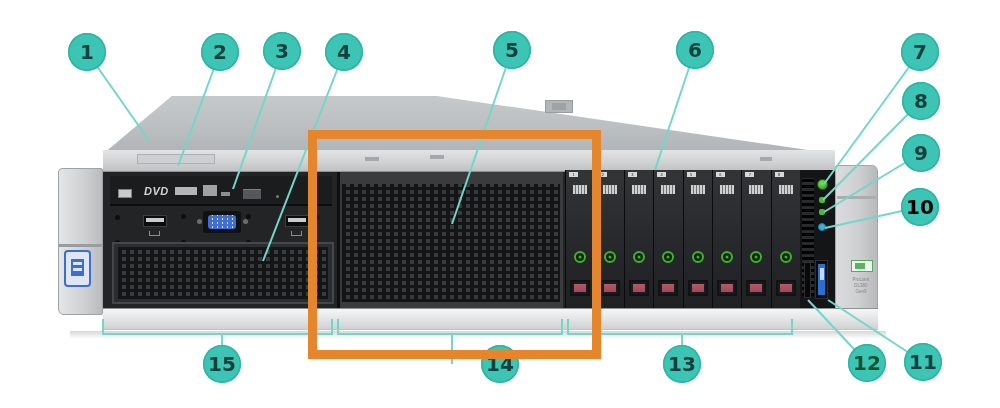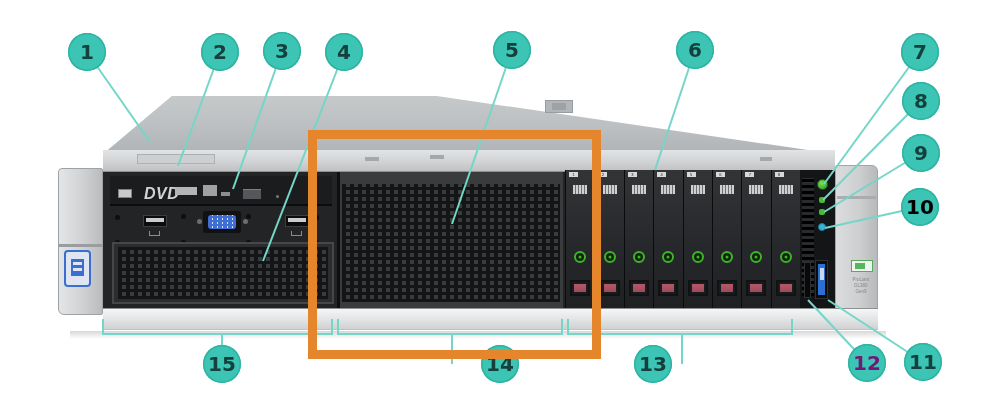--- a/index.html
+++ b/index.html
@@ -18,21 +18,21 @@
         background:linear-gradient(180deg,#e2e3e4 0%,#cfd1d2 60%,#bfc1c3 100%);
         border-bottom:1px solid #8e9193;}
   .rail-label{left:137px;top:154px;width:78px;height:10px;background:#cdd0d2;border:1px solid #aeb1b3;}
   .rail-mark{background:#a5a8aa;height:4px;}
 
   .bezel{left:103px;top:172px;width:732px;height:138px;background:#232426;}
 
   
   .dvd{left:110px;top:176px;width:222px;height:30px;background:#1b1c1e;border-bottom:2px solid #0b0c0d;}
   .hp-chip{left:118px;top:189px;width:14px;height:9px;background:#c9cacb;border:1px solid #7e8082;}
-  .dvd-logo{left:144px;top:185px;width:30px;height:14px;color:#d2d3d4;font-size:16px;font-weight:bold;
+  .dvd-logo{left:144px;top:185px;width:30px;height:14px;color:#d2d3d4;font-size:11px;font-weight:bold;
             font-style:italic;letter-spacing:.5px;}
   .dvd-text{left:175px;top:187px;width:22px;height:8px;background:#b4b5b6;}
   .dvd-sq{left:203px;top:185px;width:14px;height:11px;background:#9fa1a2;}
   .dvd-dash{left:221px;top:192px;width:9px;height:4px;background:#8c8e90;}
   .dvd-eject{left:243px;top:189px;width:18px;height:10px;background:#55575a;border-top:1px solid #7c7e81;}
   .dvd-led{left:276px;top:195px;width:3px;height:3px;border-radius:50%;background:#777a7c;}
 
   .screw{width:5px;height:5px;border-radius:50%;background:#0d0e0f;}
 
   .usb{width:24px;height:12px;background:#0b0c0d;border:1px solid #3c3e40;}
@@ -316,17 +316,17 @@
     <div class="callout" style="left: 201px; top: 33px; background: rgb(60, 197, 180); color: rgb(22, 64, 61);">2</div>
     <div class="callout" style="left: 263px; top: 32px; background: rgb(60, 197, 180); color: rgb(22, 64, 61);">3</div>
     <div class="callout" style="left: 325px; top: 33px; background: rgb(60, 197, 180); color: rgb(22, 64, 61);">4</div>
     <div class="callout" style="left: 493px; top: 31px; background: rgb(60, 197, 180); color: rgb(22, 64, 61);">5</div>
     <div class="callout" style="left: 676px; top: 31px; background: rgb(60, 197, 180); color: rgb(22, 64, 61);">6</div>
     <div class="callout" style="left: 901px; top: 33px; background: rgb(60, 197, 180); color: rgb(22, 64, 61);">7</div>
     <div class="callout" style="left: 902px; top: 82px; background: rgb(60, 197, 180); color: rgb(22, 64, 61);">8</div>
     <div class="callout" style="left: 902px; top: 134px; background: rgb(60, 197, 180); color: rgb(22, 64, 61);">9</div>
     <div class="callout" style="left: 901px; top: 188px; background: rgb(60, 197, 180); color: #000000;">10</div>
     <div class="callout" style="left: 904px; top: 343px; background: rgb(60, 197, 180); color: rgb(22, 64, 61);">11</div>
-    <div class="callout" style="left: 848px; top: 344px; background: rgb(60, 197, 180); color: #701a75;">12</div>
+    <div class="callout" style="left: 848px; top: 344px; background: rgb(60, 197, 180); color: #14532d;">12</div>
     <div class="callout" style="left: 203px; top: 345px; background: rgb(60, 197, 180); color: rgb(22, 64, 61);">15</div>
     <div class="callout" style="left: 433px; top: 345px; background: rgb(60, 197, 180); color: rgb(22, 64, 61); margin-left: 48px;">14</div>
-    <div class="callout" style="left: 634px; top: 345px; background: rgb(60, 197, 180); color: rgb(22, 64, 61);">13</div>
+    <div class="callout" style="left: 663px; top: 345px; background: rgb(60, 197, 180); color: rgb(22, 64, 61);">13</div>
   </div>
 
 </body></html>

